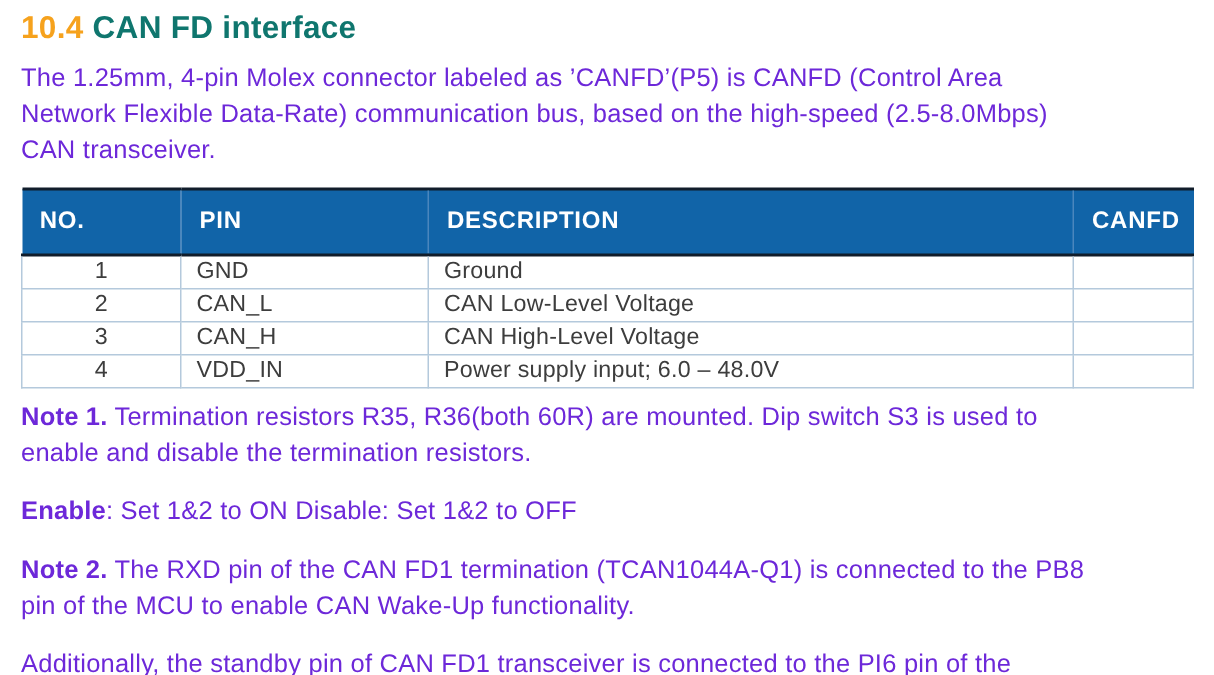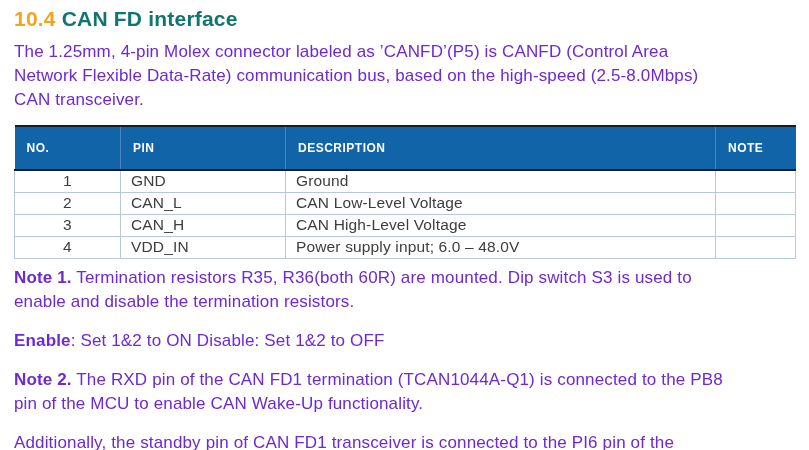--- a/index.html
+++ b/index.html
@@ -39,21 +39,21 @@
     margin-bottom: 7px;
   }
   .col-no   { width: 106px; }
   .col-pin  { width: 165px; }
   .col-desc { width: 430px; }
   .col-note { width: 80px;  }
 
   table.pin-table thead th {
     background: #1164a8;
     color: #ffffff;
-    font-size: 12px;
+    font-size: 16px;
     font-weight: 700;
     letter-spacing: 0.5px;
     text-align: left;
     height: 44px;
     padding: 0 0 0 12px;
     border-top: 2px solid #111d2b;
     border-bottom: 2px solid #111d2b;
     border-left: 1px solid #4a86bd;
     border-right: 1px solid #4a86bd;
   }
@@ -97,21 +97,21 @@
       <col class="col-no">
         <col class="col-pin">
         <col class="col-desc">
         <col class="col-note">
     </colgroup>
     <thead>
       <tr>
         <th>NO.</th>
         <th>PIN</th>
         <th>DESCRIPTION</th>
-        <th>NOTE</th>
+        <th>CANFD</th>
       </tr>
     </thead>
     <tbody>
       <tr>
         <td class="c-no">1</td>
         <td>GND</td>
         <td>Ground</td>
         <td></td>
       </tr>
       <tr>

